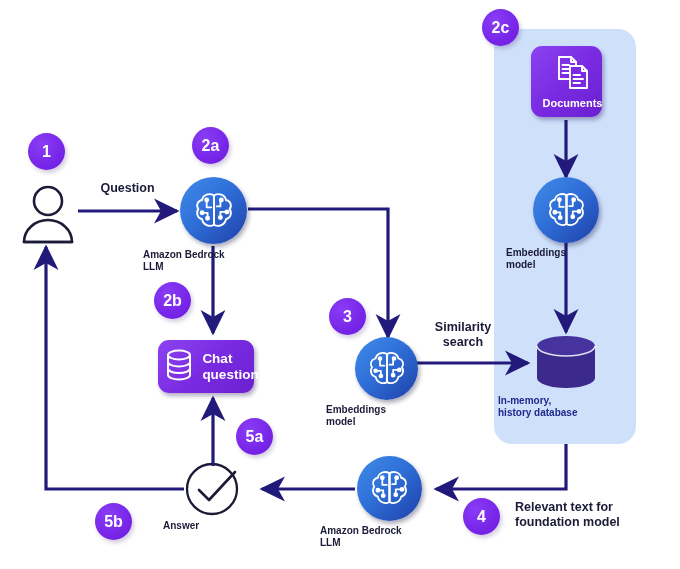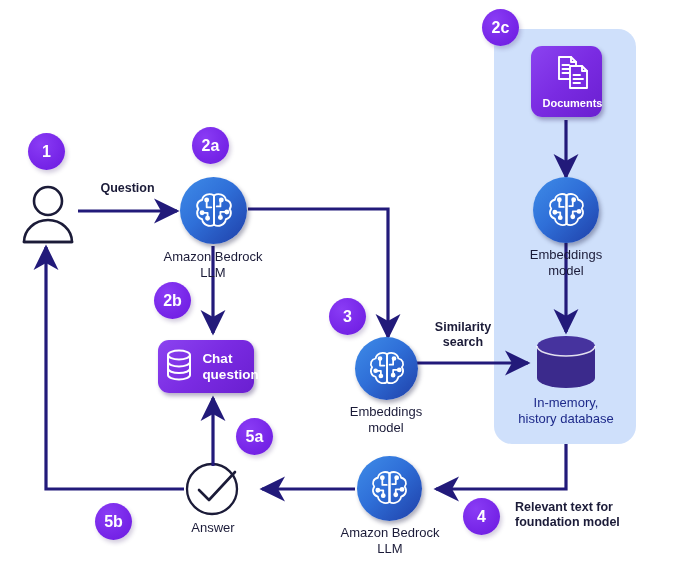--- a/index.html
+++ b/index.html
@@ -87,23 +87,23 @@
     gap: 9px;
   }
   .tile-chat .chat-label {
     color: #fff; font-size: 13.5px; font-weight: bold;
     line-height: 1.12; text-align: left;
   }
 
   
   .caption {
     position: absolute;
-    text-align: center;
-    font-size: 13px;
-    font-weight: normal;
+    text-align: left;
+    font-size: 10px;
+    font-weight: bold;
     color: #1b1b38;
     line-height: 1.2;
     z-index: 5;
   }
   .caption.blue { color: #1e2a8a; }
 
   
   .edge-label {
     position: absolute;
     font-size: 12.5px;

